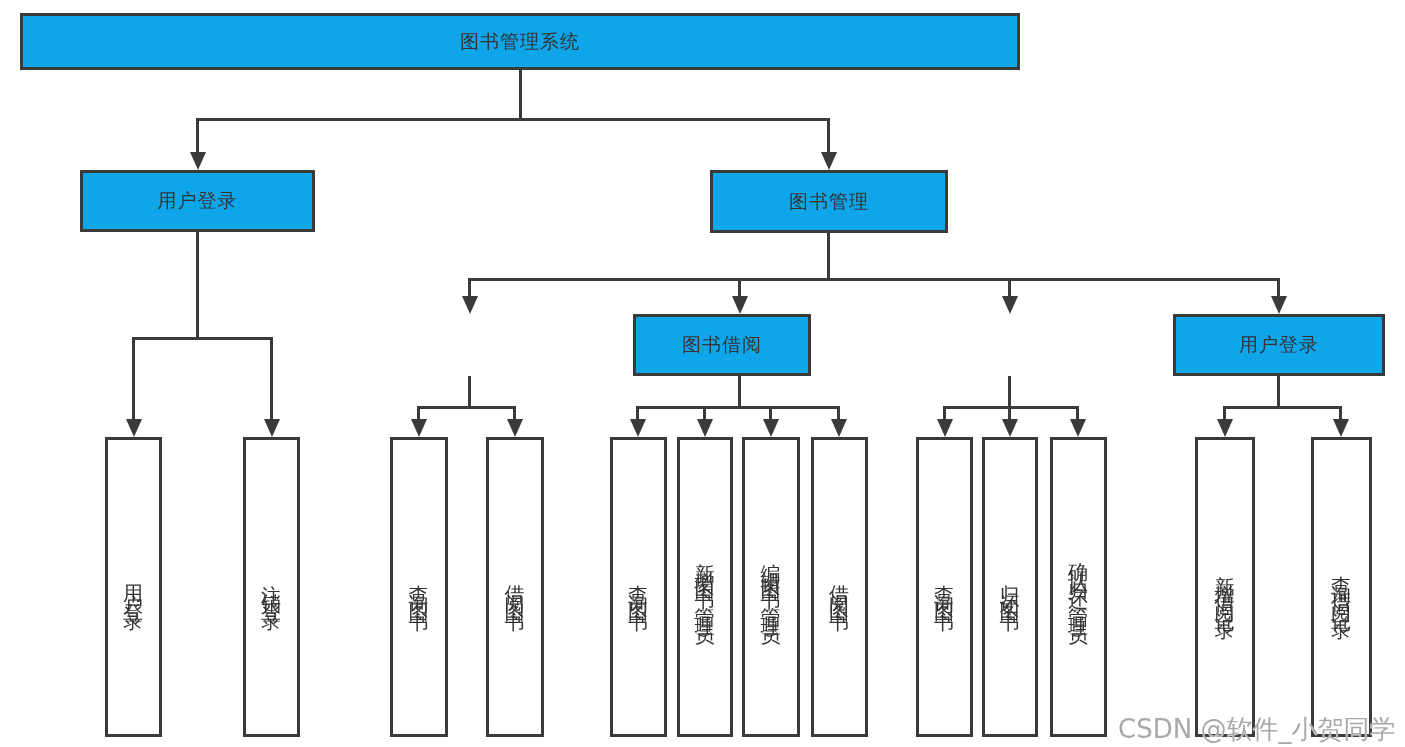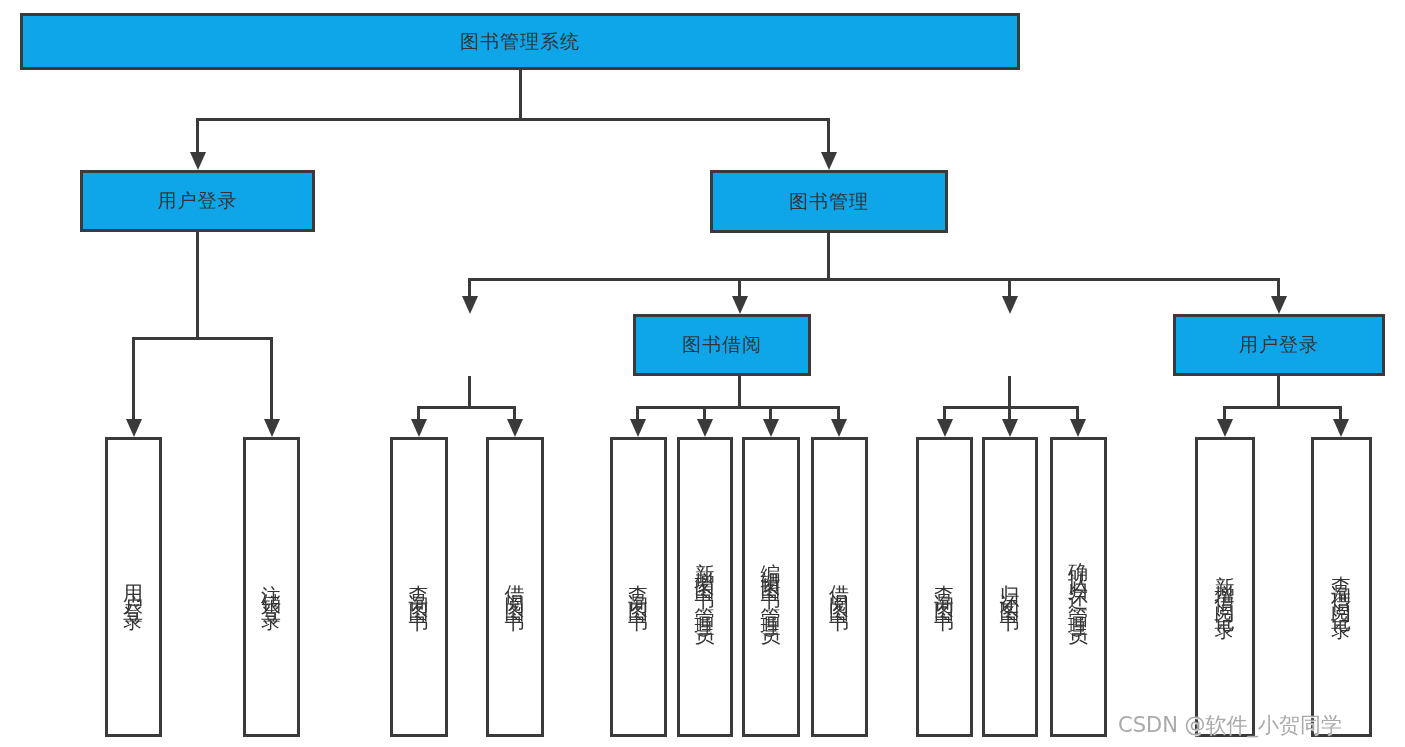--- a/index.html
+++ b/index.html
@@ -24,21 +24,21 @@
     font-size:20px;letter-spacing:9px;line-height:1;white-space:nowrap;
   }
   .vline{position:absolute;width:3px;background:var(--line);z-index:1;}
   .hline{position:absolute;height:3px;background:var(--line);z-index:1;}
   .ahead{
     position:absolute;width:0;height:0;z-index:1;
     border-left:8px solid transparent;border-right:8px solid transparent;
     border-top:18px solid var(--line);
   }
   .watermark{
-    position:absolute;left:1118px;top:711px;font-size:21px;line-height:1.4;
+    position:absolute;left:1118px;top:711px;font-size:26px;line-height:1.4;
     color:var(--watermark);z-index:6;white-space:nowrap;text-shadow:0 1px 1px #ffffff;
   }
 </style>
 </head>
 <body>
 
 <div class="canvas">
 
   <div class="hbox" style="left:20px;top:13px;width:1000px;height:57px">
     <span>图书管理系统</span>

